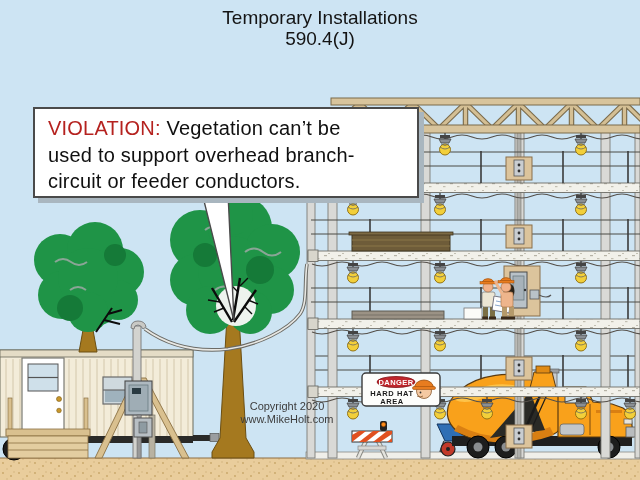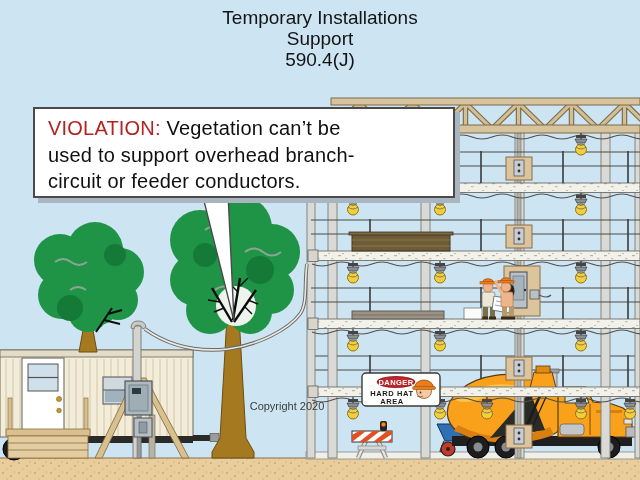--- a/index.html
+++ b/index.html
@@ -2,21 +2,21 @@
 <html><head>
 <meta charset="utf-8">
 <style>
   html,body{margin:0;padding:0;background:#9aa7b0;}
   .stage{position:relative;width:640px;height:480px;overflow:hidden;background:#cde4f3;
          font-family:"Liberation Sans","DejaVu Sans",sans-serif;}
   .stage svg{position:absolute;left:0;top:0;}
   .slide-title{position:absolute;left:0;top:7px;width:640px;text-align:center;
     font-size:19px;line-height:21px;color:#141414;}
   .slide-title .it{}
-  .callout{position:absolute;left:33px;top:107px;width:422px;height:91px;box-sizing:border-box;
+  .callout{position:absolute;left:33px;top:107px;width:386px;height:91px;box-sizing:border-box;
     background:#ffffff;border:2px solid #4a4a4a;box-shadow:5px 5px 0 #a9b6bf;
     padding:6px 10px 0 13px;font-size:20px;line-height:26.5px;color:#101010;letter-spacing:.2px;}
   .callout .red{color:#b5221f;}
   .copyright{position:absolute;left:232px;top:400px;width:110px;text-align:center;
     font-size:11px;line-height:13px;color:#3d3d3d;}
   text{font-family:"Liberation Sans","DejaVu Sans",sans-serif;}
   .sign-danger{font-size:7.5px;font-weight:bold;fill:#ffffff;letter-spacing:.4px;}
   .sign-line{font-size:7.5px;font-weight:bold;fill:#1a1a1a;letter-spacing:.6px;}
 </style>
 </head>
@@ -367,27 +367,27 @@
   <g>
     <path d="M 145 329 C 170 347 200 352 228 349 C 258 345 288 330 300 314 C 308 303 304 282 307 264" fill="none" stroke="#6b6b66" stroke-width="3.6"></path>
     <path d="M 145 329 C 170 347 200 352 228 349 C 258 345 288 330 300 314 C 308 303 304 282 307 264" fill="none" stroke="#e8e8e4" stroke-width="1.6"></path>
   </g>
 
   <polygon points="202,193 228,193 234,321" fill="#ffffff" stroke="#4a4a4a" stroke-width="1.4"></polygon>
 </svg>
 
 <div class="slide-title">
   <div>Temporary Installations</div>
-  <div>Support</div>
   <div class="it">590.4(J)</div>
 </div>
 
 <div class="callout">
   <div><span class="red">VIOLATION:</span><span> Vegetation can’t be</span></div>
   <div>used to support overhead branch-</div>
   <div>circuit or feeder conductors.</div>
 </div>
 
 <div class="copyright">
   <div>Copyright 2020</div>
+  <div>www.MikeHolt.com</div>
 </div>
 
 </div>
 
 </body></html>

